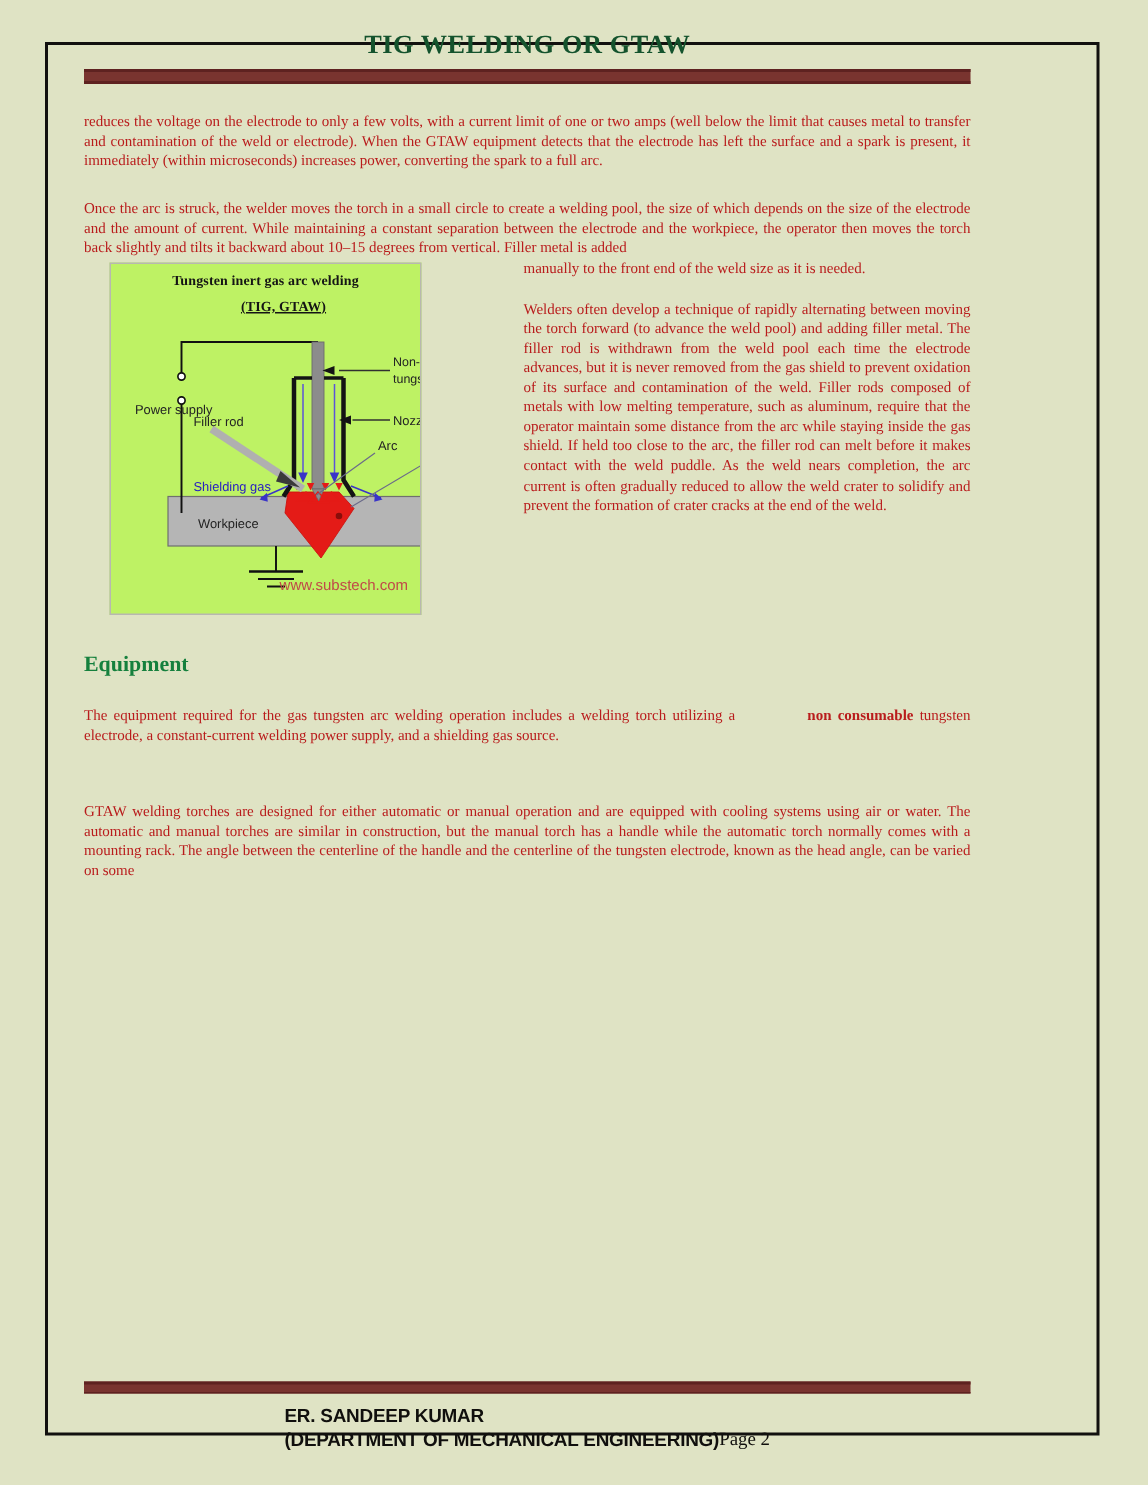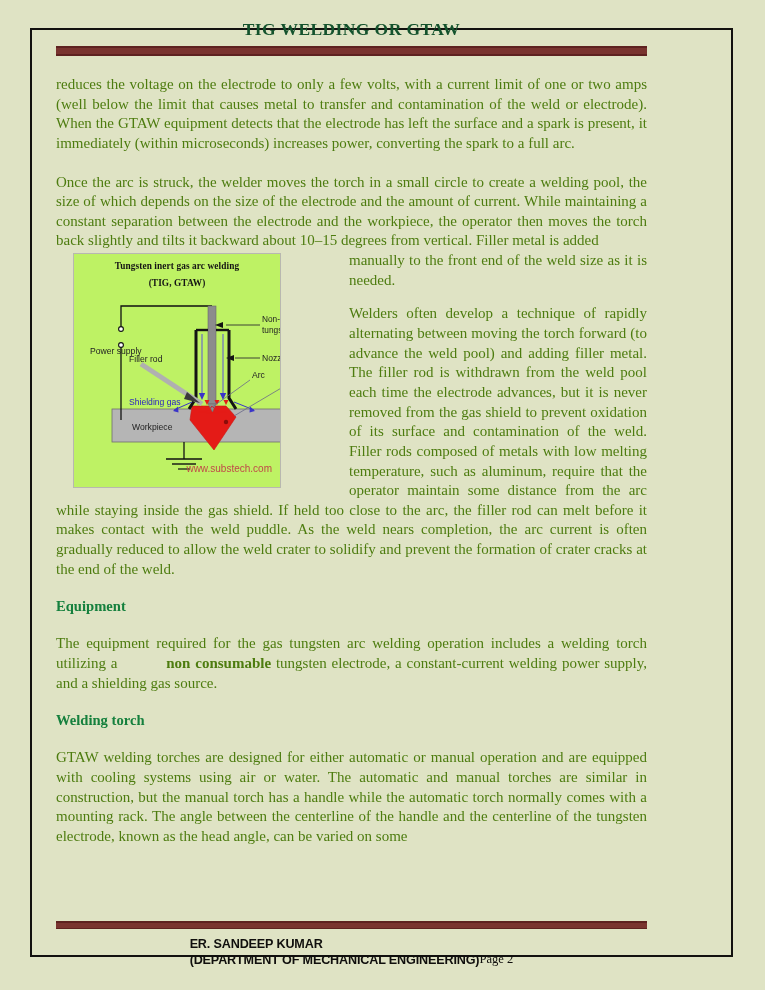--- a/index.html
+++ b/index.html
@@ -53,25 +53,25 @@
   .rule-double {
     margin-top: 6px;
     height: 6px;
     border-top: 2px solid #5e2220;
     border-bottom: 2px solid #5e2220;
     background: #79342f;
   }
 
   
   .para {
-    font-size: 15px;
+    font-size: 10px;
     line-height: 1.31;
     text-align: justify;
     margin: 0;
-    color: #4d7c0f;
+    color: #b91c1c;
   }
   .gap-lg { height: 19px; }
   .gap-md { height: 14px; }
 
   .section-head {
     font-size: 14.6px;
     font-weight: bold;
     margin: 0;
     color: #15803d;
   }
@@ -107,27 +107,28 @@
     width: 100%;
     text-align: center;
     font-size: 9.3px;
     font-weight: bold;
     color: #141414;
     letter-spacing: 0.1px;
   }
   .fig-cap2 {
     position: absolute;
     top: 24px;
-    left: 0;
+    left: 12px;
     width: 100%;
     text-align: center;
     font-size: 9.3px;
     font-weight: bold;
     color: #141414;
     letter-spacing: 0.1px;
+    text-decoration: underline;
   }
   .fig-watermark {
     position: absolute;
     right: 8px;
     bottom: 13px;
     font-size: 10px;
     color: #c04a48;
     font-family: Liberation Sans, sans-serif;
   }
   .fig-svg {
@@ -288,21 +289,20 @@
     <div class="gap-lg"></div>
 
     <div class="section-head">Equipment</div>
 
     <div class="gap-lg"></div>
 
     <p class="para"><span>The equipment required for the gas tungsten arc welding operation includes a welding torch utilizing a </span><b class="inline-bold">non consumable</b><span> tungsten electrode, a constant-current welding power supply, and a shielding gas source.</span></p>
 
     <div class="gap-lg"></div>
 
-    <div class="section-head">Welding torch</div>
 
     <div class="gap-lg"></div>
 
     <p class="para">GTAW welding torches are designed for either automatic or manual operation and are equipped with cooling systems using air or water. The automatic and manual torches are similar in construction, but the manual torch has a handle while the automatic torch normally comes with a mounting rack. The angle between the centerline of the handle and the centerline of the tungsten electrode, known as the head angle, can be varied on some</p>
 
   </div>
 
   <div id="footer">
     <div class="footer-rule"></div>
     <div class="footer-row">

